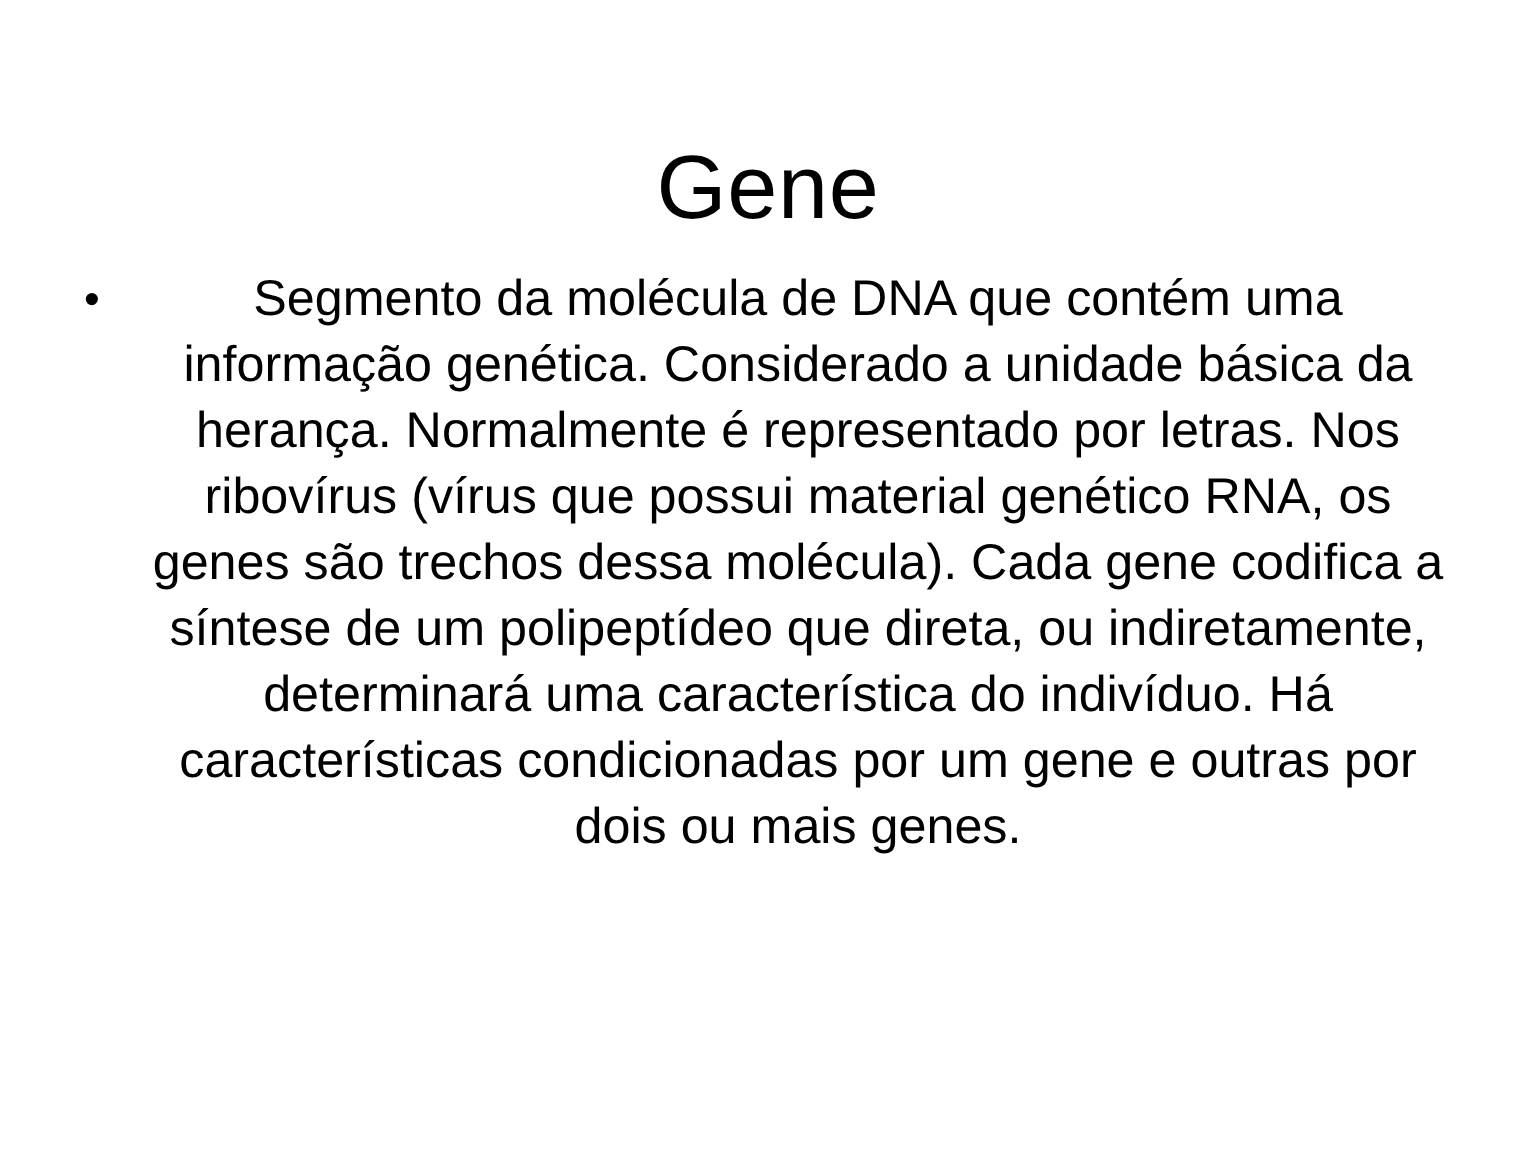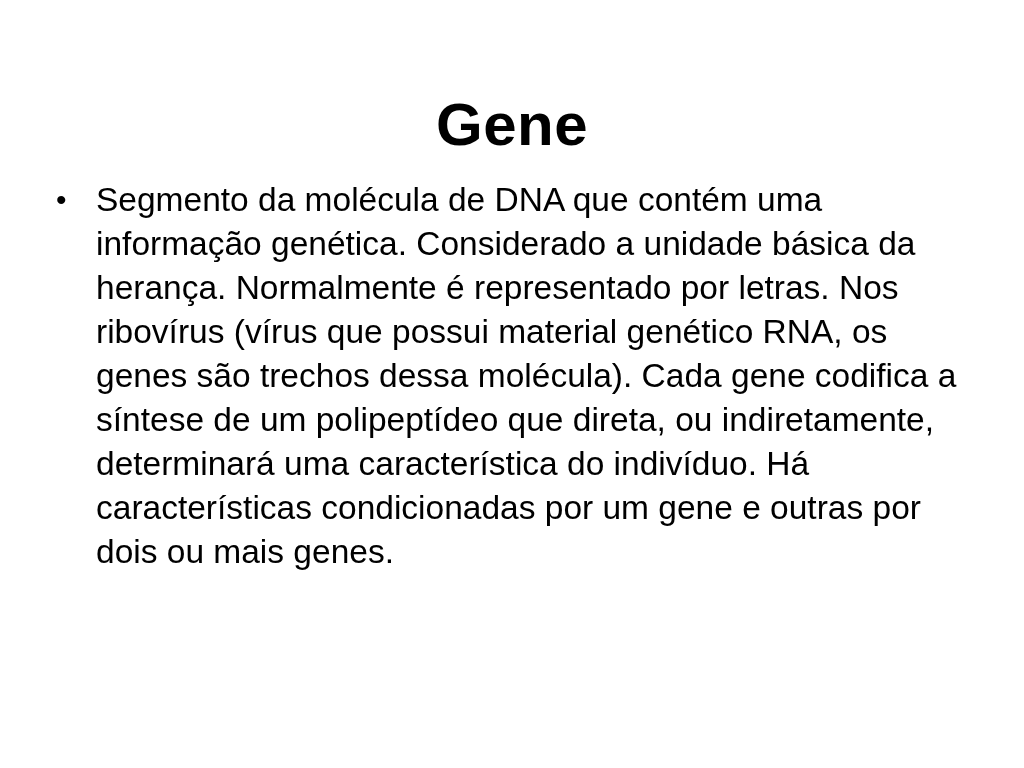--- a/index.html
+++ b/index.html
@@ -22,21 +22,21 @@
     box-sizing: border-box;
   }
   .slide-title {
     position: absolute;
     top: 52px;
     left: 0;
     width: 1024px;
     text-align: center;
     font-size: 60px;
     line-height: 1.1;
-    font-weight: bold;
+    font-weight: normal;
     letter-spacing: 0.5px;
   }
   .body-block {
     position: absolute;
     top: 178px;
     left: 56px;
     width: 912px;
   }
   .bullet-item {
     display: flex;
@@ -46,21 +46,21 @@
   }
   .bullet-marker {
     flex: 0 0 auto;
     width: 40px;
     font-size: 30px;
     line-height: 44px;
     text-align: left;
   }
   .bullet-text {
     flex: 1 1 auto;
-    text-align: left;
+    text-align: center;
     hyphens: none;
   }
 </style>
 </head>
 <body>
 
 <div class="slide">
 
   <h1 class="slide-title">Gene</h1>
 

